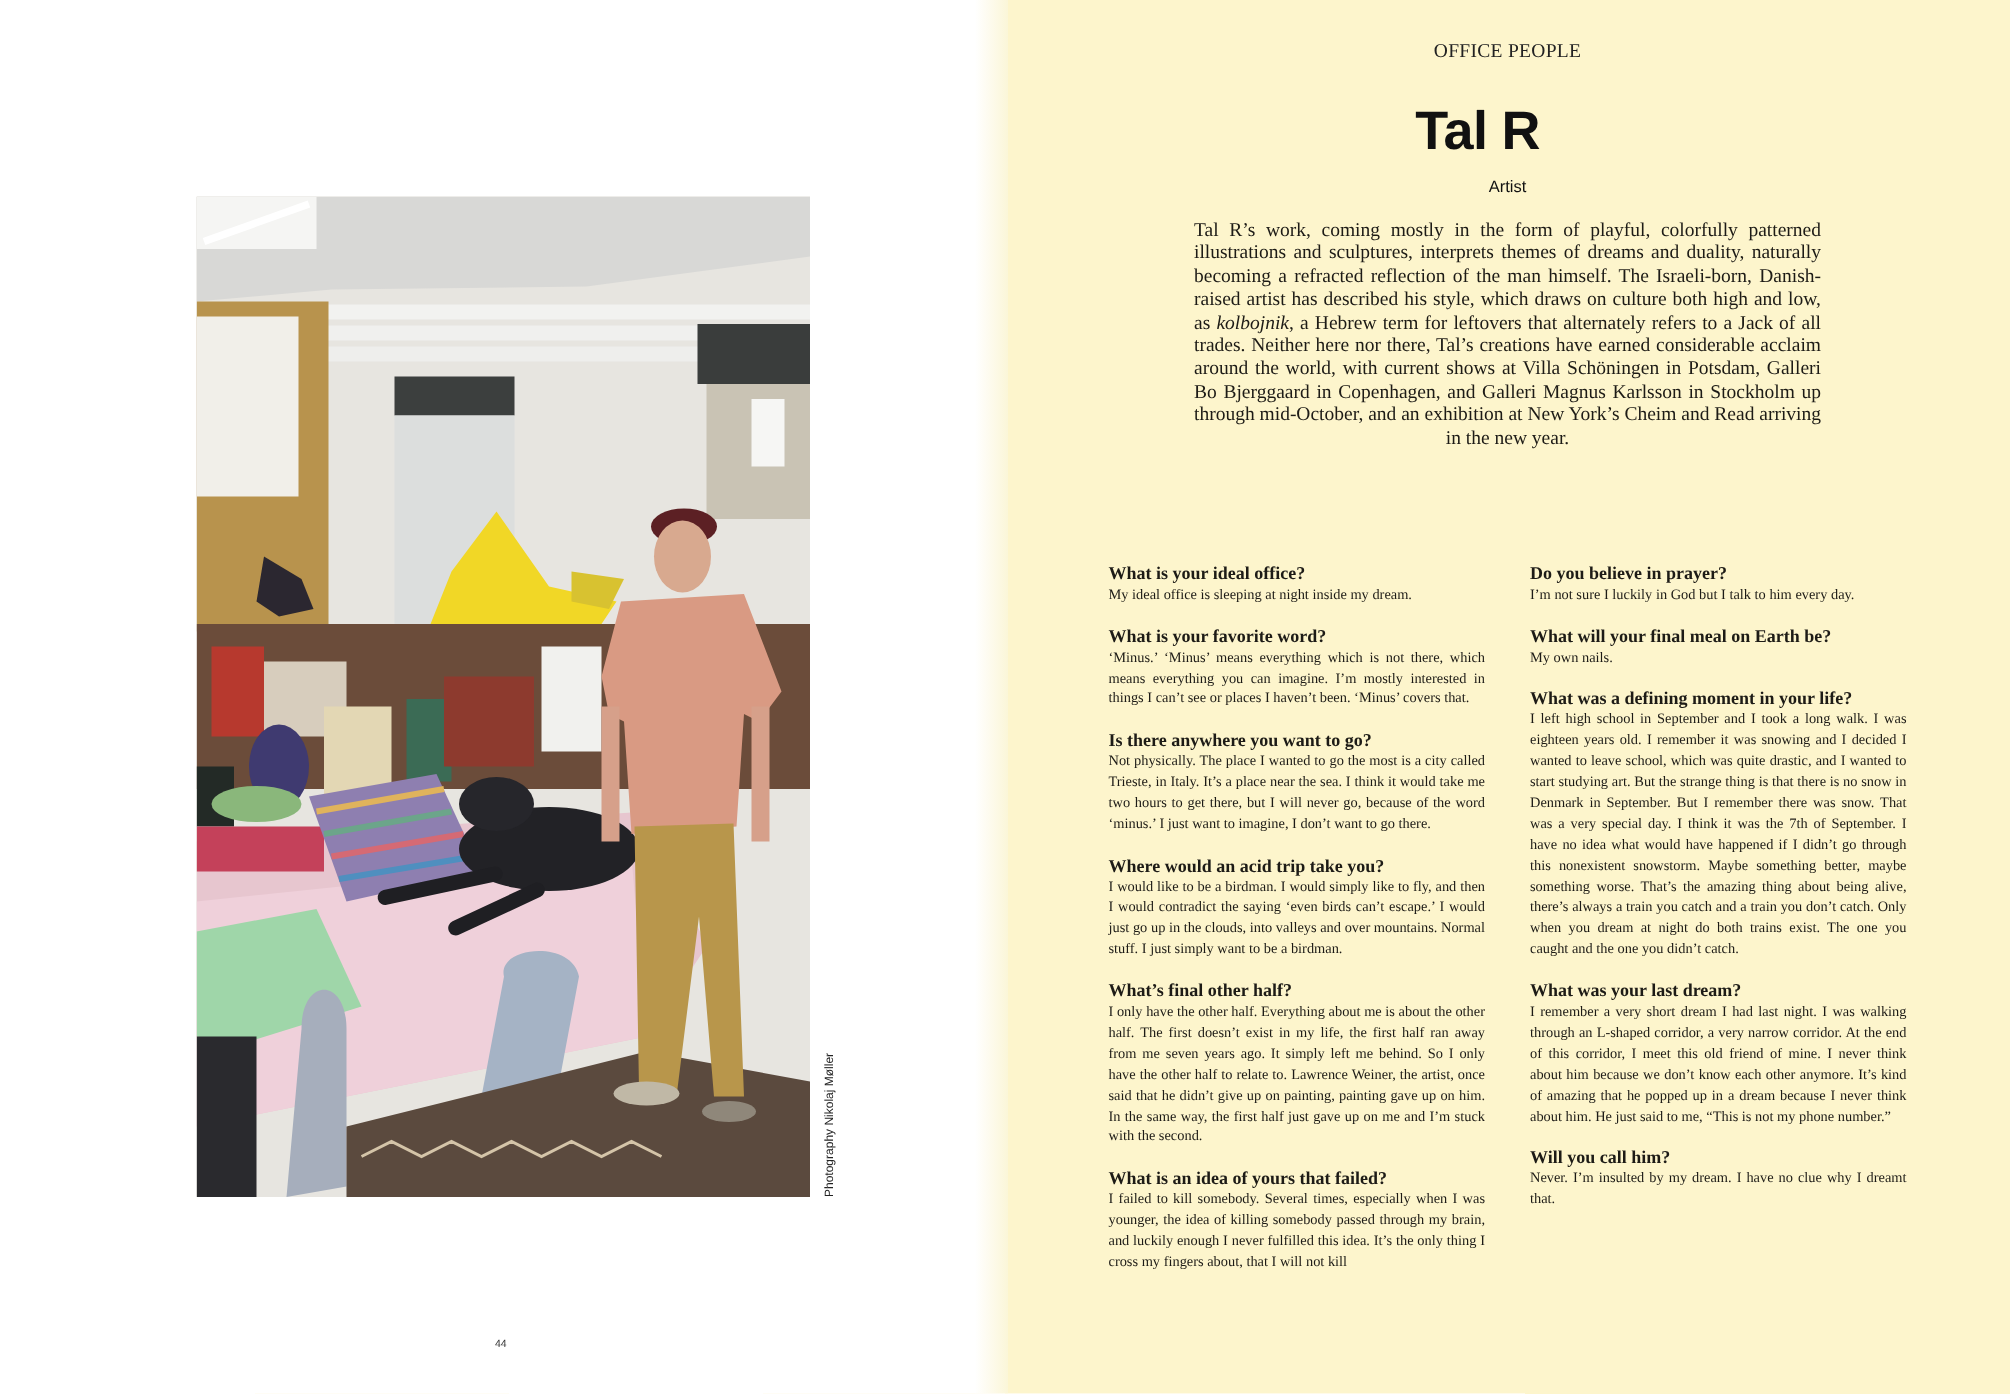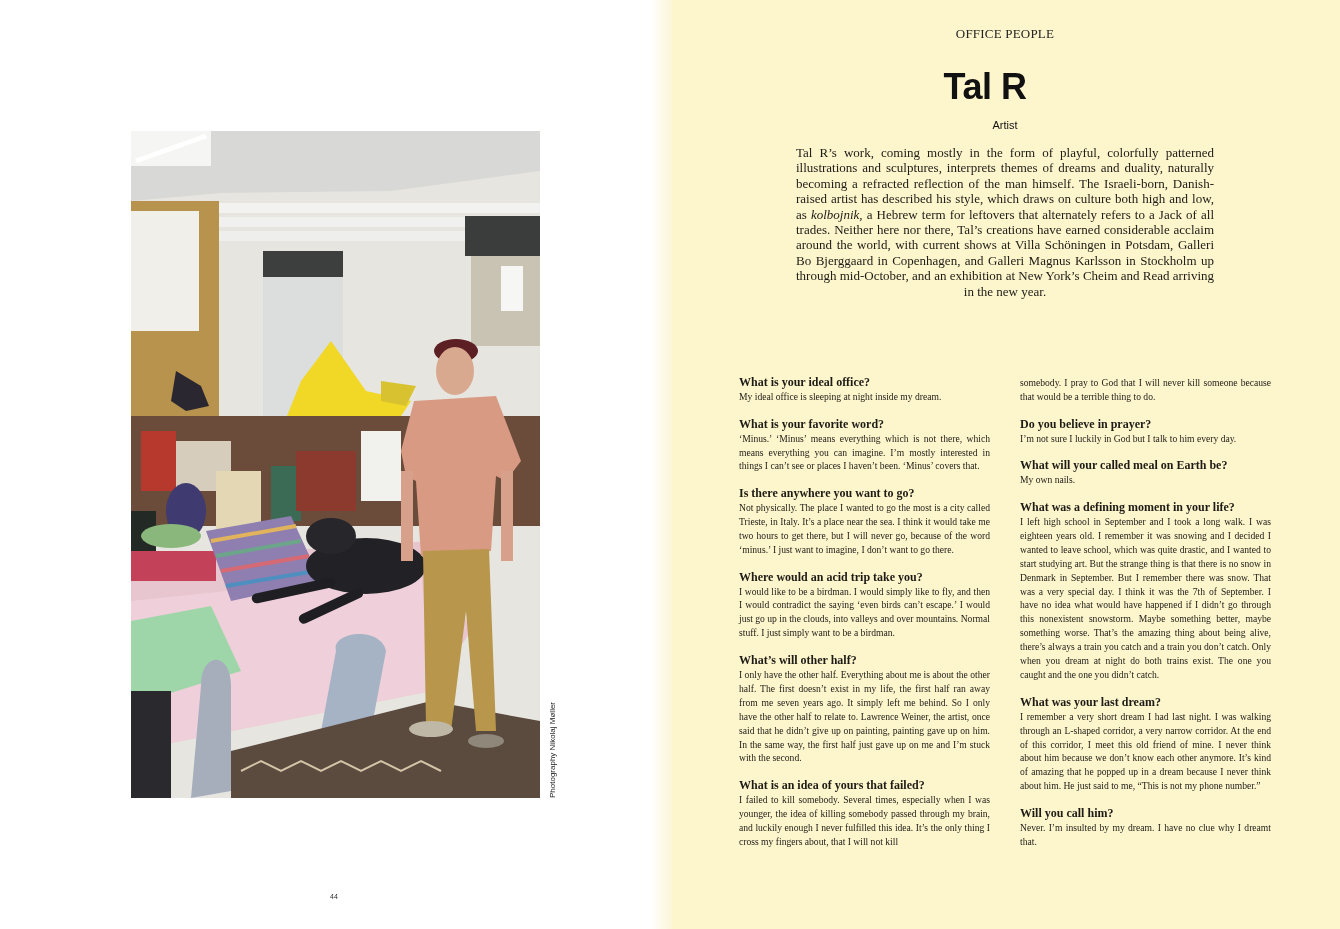--- a/index.html
+++ b/index.html
@@ -141,37 +141,36 @@
   </div>
   <div class="qa">
     <div class="q">Is there anywhere you want to go?</div>
     <div class="a">Not physically. The place I wanted to go the most is a city called Trieste, in Italy. It’s a place near the sea. I think it would take me two hours to get there, but I will never go, because of the word ‘minus.’ I just want to imagine, I don’t want to go there.</div>
   </div>
   <div class="qa">
     <div class="q">Where would an acid trip take you?</div>
     <div class="a">I would like to be a birdman. I would simply like to fly, and then I would contradict the saying ‘even birds can’t escape.’ I would just go up in the clouds, into valleys and over mountains. Normal stuff. I just simply want to be a birdman.</div>
   </div>
   <div class="qa">
-    <div class="q">What’s will other half?</div>
+    <div class="q">What’s final other half?</div>
     <div class="a">I only have the other half. Everything about me is about the other half. The first doesn’t exist in my life, the first half ran away from me seven years ago. It simply left me behind. So I only have the other half to relate to. Lawrence Weiner, the artist, once said that he didn’t give up on painting, painting gave up on him. In the same way, the first half just gave up on me and I’m stuck with the second.</div>
   </div>
   <div class="qa">
     <div class="q">What is an idea of yours that failed?</div>
     <div class="a">I failed to kill somebody. Several times, especially when I was younger, the idea of killing somebody passed through my brain, and luckily enough I never fulfilled this idea. It’s the only thing I cross my fingers about, that I will not kill</div>
   </div>
 </div>
 
 <div class="col col-2">
-  <div class="cont">somebody. I pray to God that I will never kill someone because that would be a terrible thing to do.</div>
   <div class="qa">
     <div class="q">Do you believe in prayer?</div>
     <div class="a">I’m not sure I luckily in God but I talk to him every day.</div>
   </div>
   <div class="qa">
-    <div class="q">What will your called meal on Earth be?</div>
+    <div class="q">What will your final meal on Earth be?</div>
     <div class="a">My own nails.</div>
   </div>
   <div class="qa">
     <div class="q">What was a defining moment in your life?</div>
     <div class="a">I left high school in September and I took a long walk. I was eighteen years old. I remember it was snowing and I decided I wanted to leave school, which was quite drastic, and I wanted to start studying art. But the strange thing is that there is no snow in Denmark in September. But I remember there was snow. That was a very special day. I think it was the 7th of September. I have no idea what would have happened if I didn’t go through this nonexistent snowstorm. Maybe something better, maybe something worse. That’s the amazing thing about being alive, there’s always a train you catch and a train you don’t catch. Only when you dream at night do both trains exist. The one you caught and the one you didn’t catch.</div>
   </div>
   <div class="qa">
     <div class="q">What was your last dream?</div>
     <div class="a">I remember a very short dream I had last night. I was walking through an L-shaped corridor, a very narrow corridor. At the end of this corridor, I meet this old friend of mine. I never think about him because we don’t know each other anymore. It’s kind of amazing that he popped up in a dream because I never think about him. He just said to me, “This is not my phone number.”</div>
   </div>

